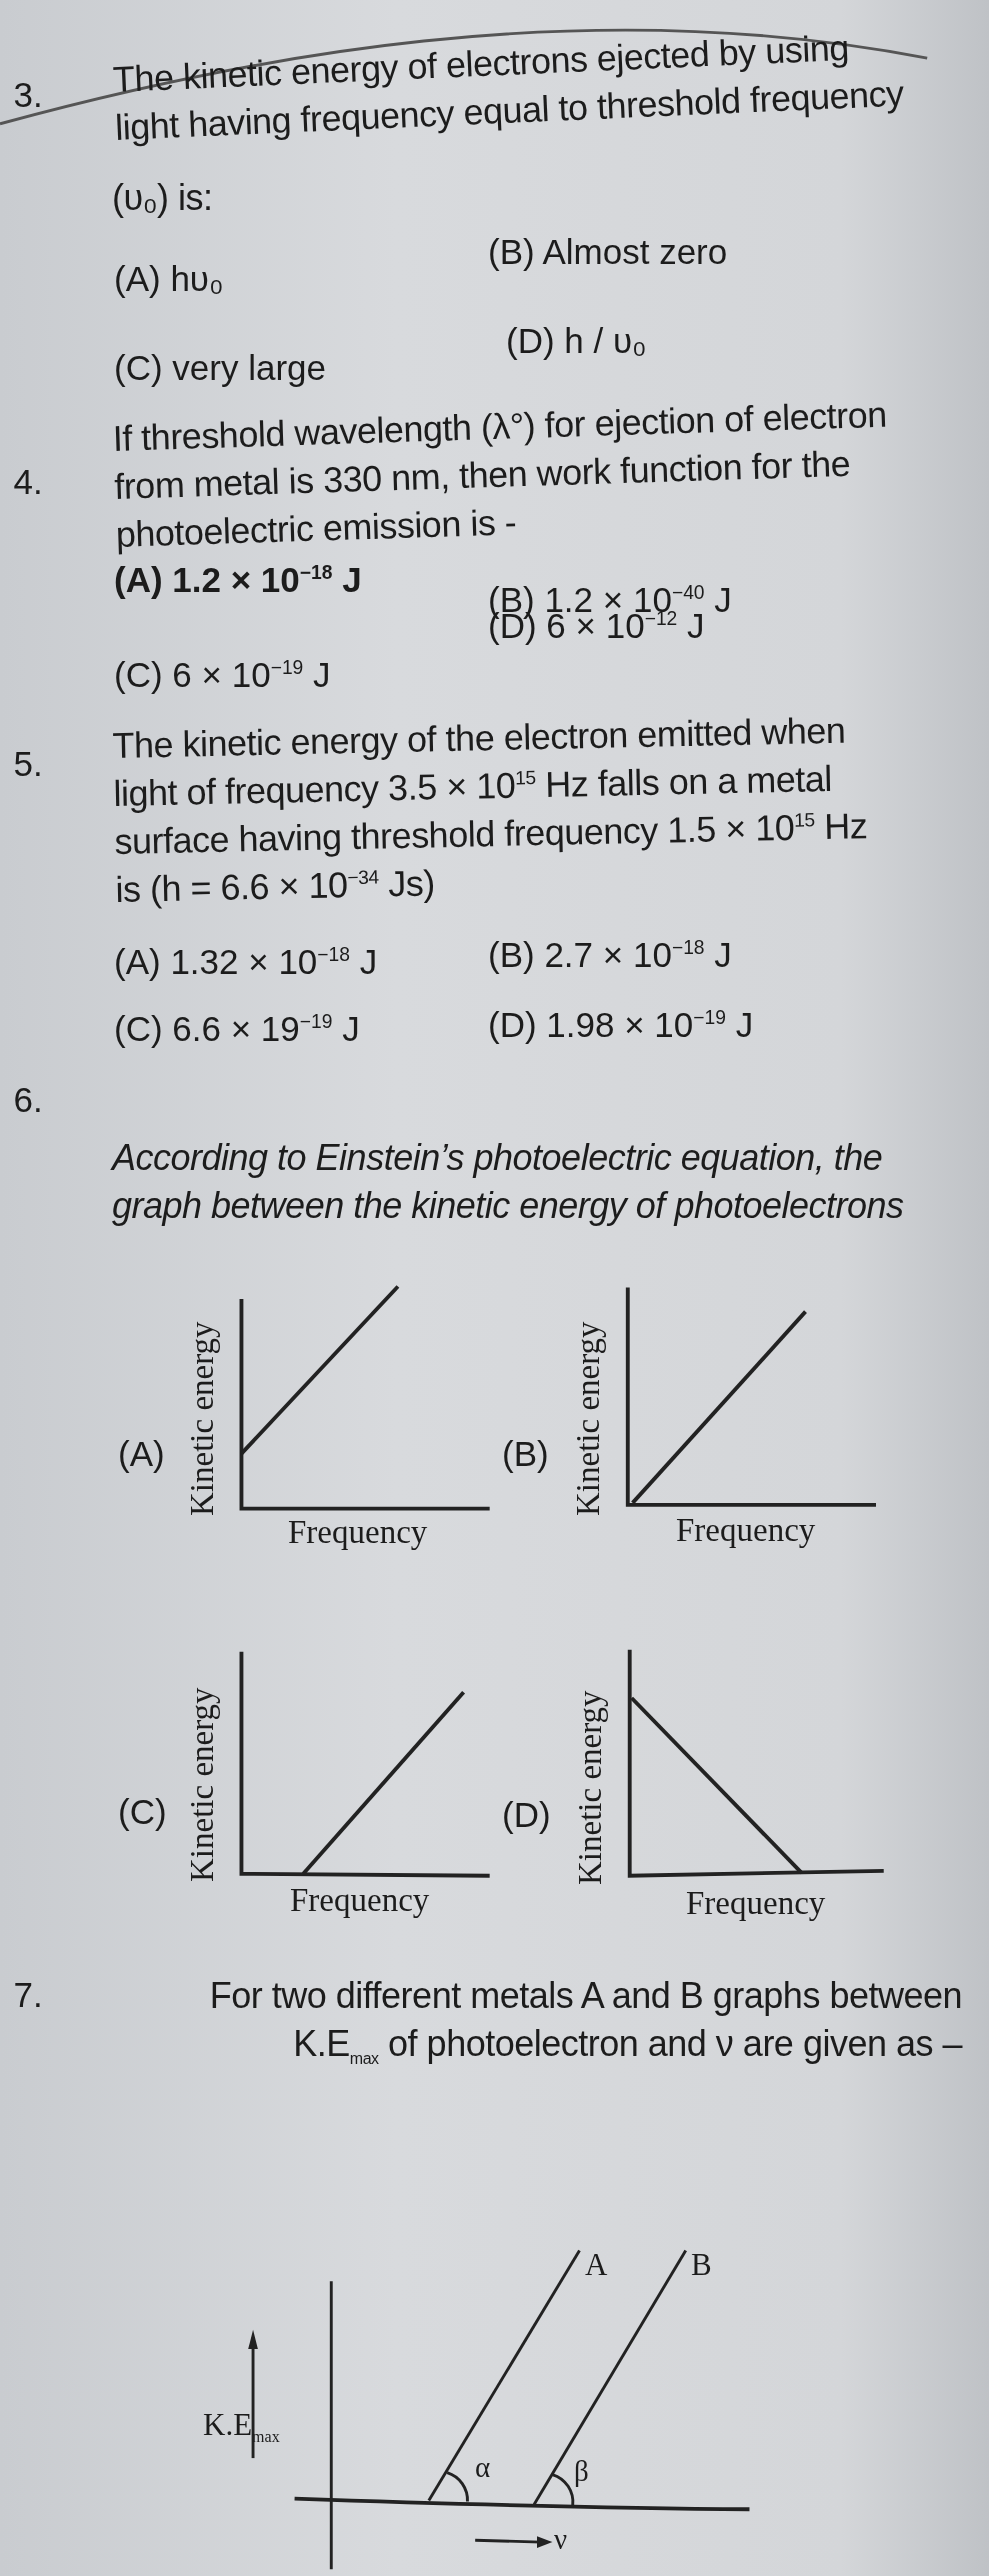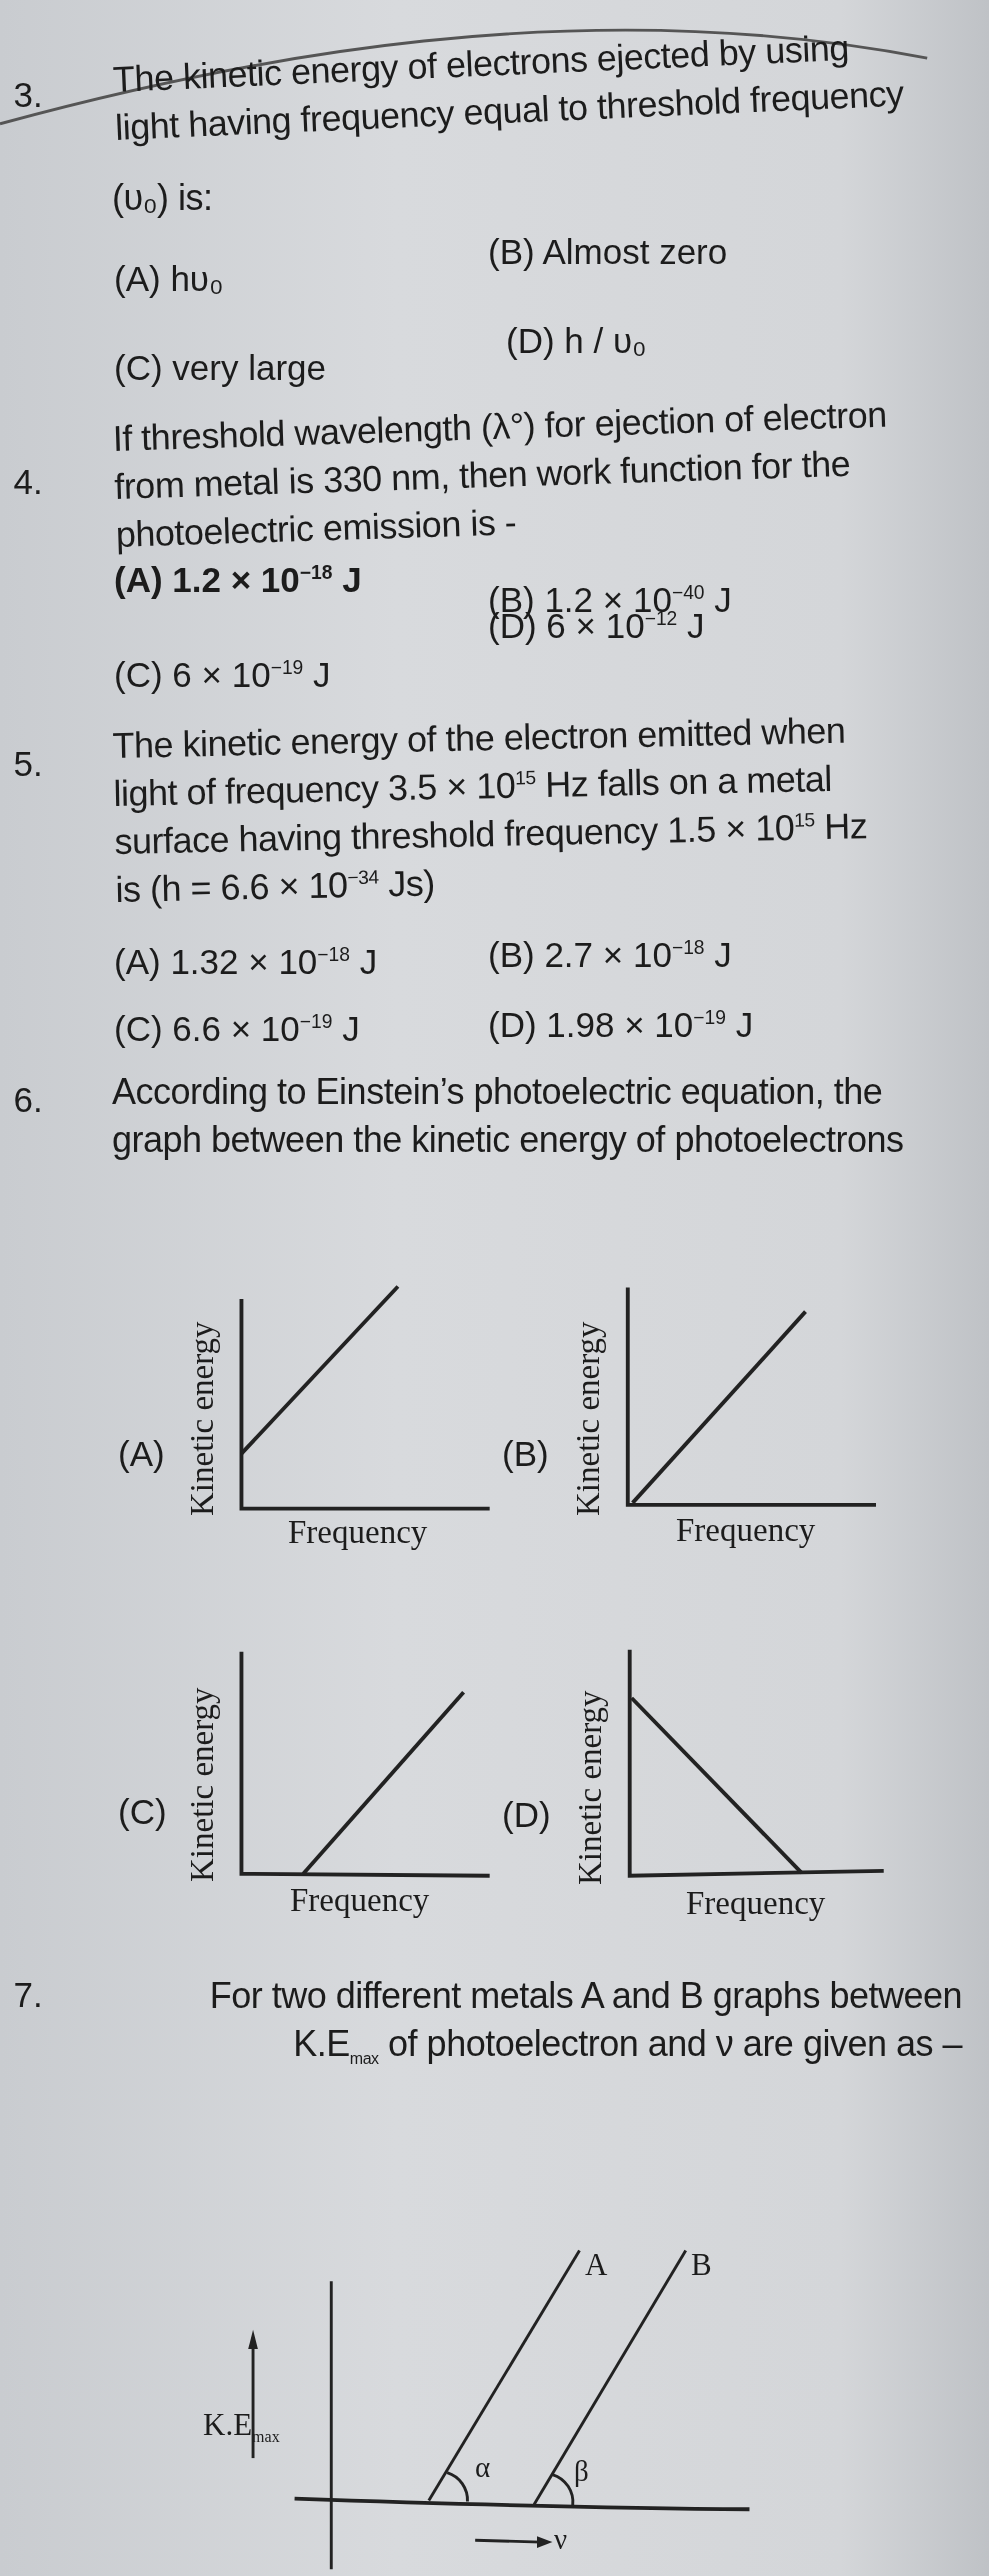--- a/index.html
+++ b/index.html
@@ -64,27 +64,27 @@
 <div class="q" style="top:0;">
   <span class="qnum" style="top:744px;">5.</span>
   <div class="qtext" style="top:722px; transform:rotate(-1.2deg); transform-origin:left top;">
     <div>The kinetic energy of the electron emitted when</div>
     <div><span>light of frequency 3.5 × 10</span><sup>15</sup><span> Hz falls on a metal</span></div>
     <div><span>surface having threshold frequency 1.5 × 10</span><sup>15</sup><span> Hz</span></div>
     <div><span>is (h = 6.6 × 10</span><sup>−34</sup><span> Js)</span></div>
   </div>
   <div class="opt" style="left:114px; top:942px;"><span>(A)</span> <span>1.32 × 10</span><sup>−18</sup><span> J</span></div>
   <div class="opt" style="left:488px; top:935px;"><span>(B)</span> <span>2.7 × 10</span><sup>−18</sup><span> J</span></div>
-  <div class="opt" style="left:114px; top:1009px;"><span>(C)</span> <span>6.6 × 10</span><sup>−19</sup><span> J</span></div>
+  <div class="opt" style="left:114px; top:1009px;"><span>(C)</span> <span>6.6 × 19</span><sup>−19</sup><span> J</span></div>
   <div class="opt" style="left:488px; top:1005px;"><span>(D)</span> <span>1.98 × 10</span><sup>−19</sup><span> J</span></div>
 </div>
 
 <div class="q" style="top:0;">
   <span class="qnum" style="top:1080px;">6.</span>
-  <div class="qtext" style="top:1068px;">
+  <div class="qtext" style="top:1134px;font-style:italic;">
     <div>According to Einstein’s photoelectric equation, the</div>
     <div>graph between the kinetic energy of photoelectrons</div>
   </div>
 
   <div>
     <span class="glabel" style="left:118px; top:1434px;">(A)</span>
     <span class="ylabel" style="left:184px; top:1516px;">Kinetic energy</span>
     <svg class="graph" style="left:0;top:0;" width="989" height="2576" viewBox="0 0 1024 2667">
       <polyline points="250,1345 250,1562 507,1562" stroke="#222" stroke-width="4" fill="none"></polyline>
       <line x1="250" y1="1505" x2="412" y2="1332" stroke="#222" stroke-width="4"></line>

